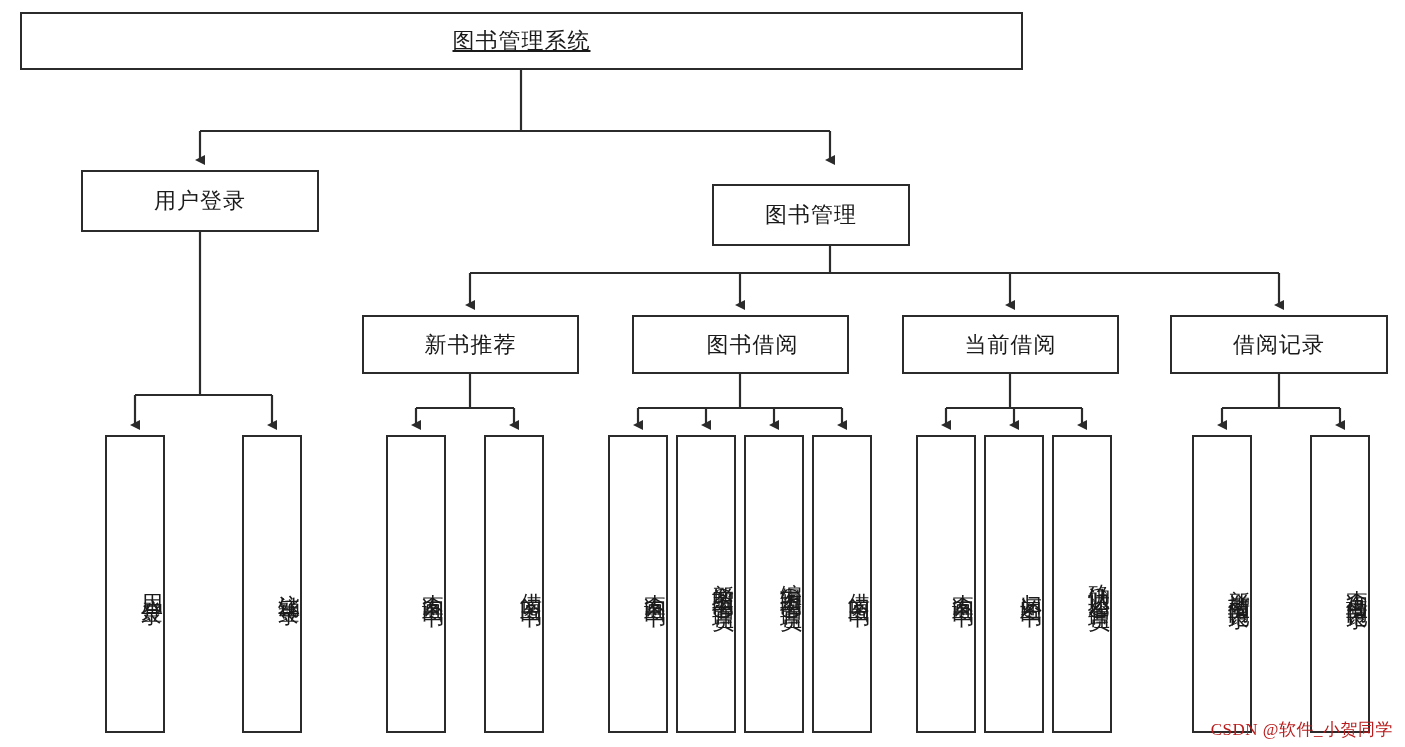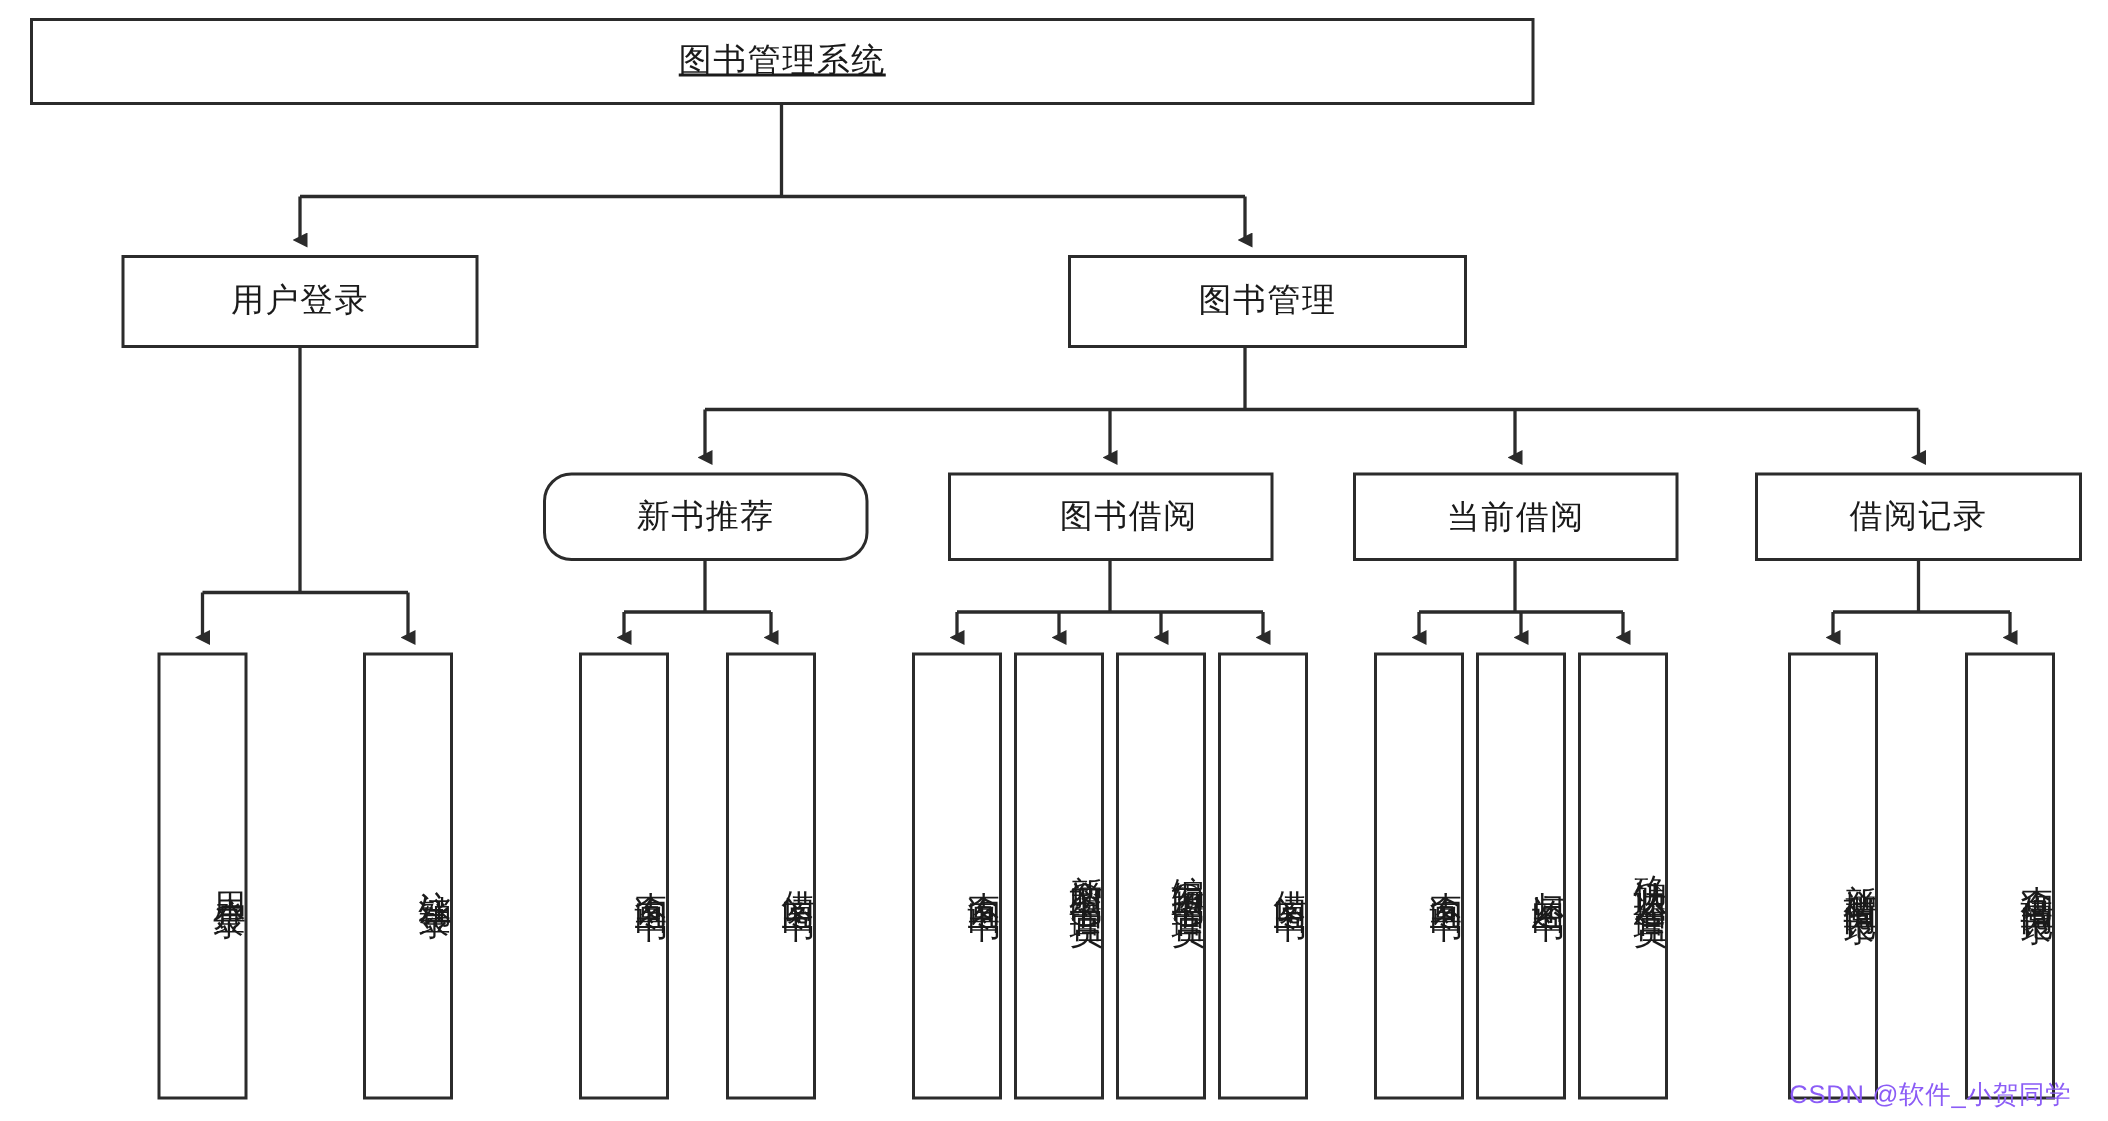--- a/index.html
+++ b/index.html
@@ -30,27 +30,27 @@
     font-size:22px;
     letter-spacing:4px;
     line-height:1;
     padding:6px 0;
     align-items:flex-start;
     justify-content:center;
   }
   .node.v.top{align-items:flex-start;}
   .watermark{
     position:absolute;
-    right:24px;bottom:6px;
+    right:12px;bottom:6px;
     font-size:17px;
-    color:#8b5cf6;
+    color:#b91c1c;
     letter-spacing:.5px;
     z-index:3;
     white-space:nowrap;
-    font-family:Liberation Sans, sans-serif;
+    font-family:Liberation Serif, serif;
   }
 </style>
 </head>
 <body>
 
 <div id="diagram-root">
 
   <svg id="edges" viewBox="0 0 1405 747" xmlns="http://www.w3.org/2000/svg">
     <defs>
       <marker id="arrow" markerWidth="10" markerHeight="10" refX="5" refY="5" orient="auto" markerUnits="userSpaceOnUse">
@@ -111,23 +111,23 @@
       <path d="M1279,374 L1279,408"></path>
       <path d="M1222,408 L1340,408"></path>
       <path d="M1222,408 L1222,425" marker-end="url(#arrow)"></path>
       <path d="M1340,408 L1340,425" marker-end="url(#arrow)"></path>
     </g>
   </svg>
 
   <div class="node h" style="left:20px;top:12px;width:1003px;height:58px;text-decoration:underline;">图书管理系统</div>
 
   <div class="node h" style="left:81px;top:170px;width:238px;height:62px;">用户登录</div>
-  <div class="node h" style="left:712px;top:170px;width:266px;height:62px;text-align:right;">图书管理</div>
+  <div class="node h" style="left:712px;top:184px;width:198px;height:62px;text-align:right;">图书管理</div>
 
-  <div class="node h" style="left:362px;top:315px;width:217px;height:59px;border-radius:19px;">新书推荐</div>
+  <div class="node h" style="left:362px;top:315px;width:217px;height:59px;">新书推荐</div>
   <div class="node h" style="left:632px;top:315px;width:217px;height:59px;padding-left:24px;">图书借阅</div>
   <div class="node h" style="left:902px;top:315px;width:217px;height:59px;font-family:Liberation Serif, serif;">当前借阅</div>
   <div class="node h" style="left:1170px;top:315px;width:218px;height:59px;">借阅记录</div>
 
   <div class="node v" style="left:105px;top:435px;width:60px;height:298px;">用户登录</div>
   <div class="node v" style="left:242px;top:435px;width:60px;height:298px;">注销登录</div>
 
   <div class="node v" style="left:386px;top:435px;width:60px;height:298px;">查询图书</div>
   <div class="node v" style="left:484px;top:435px;width:60px;height:298px;">借阅图书</div>
 

